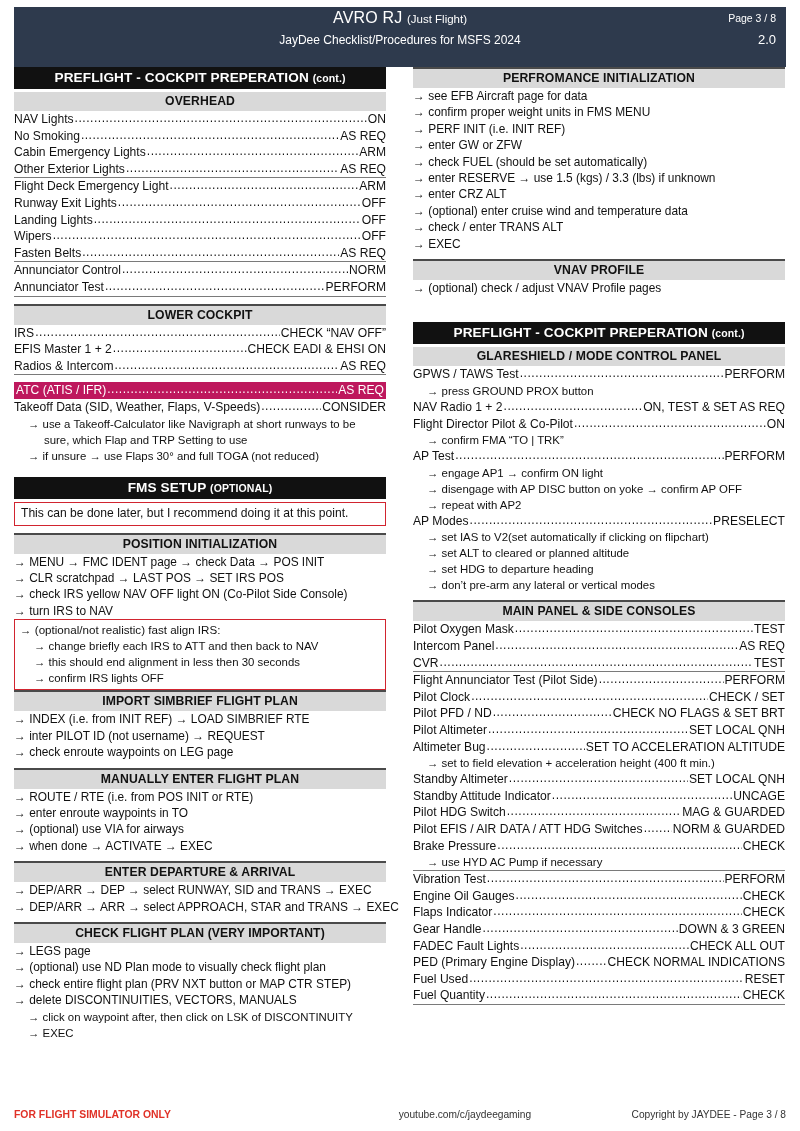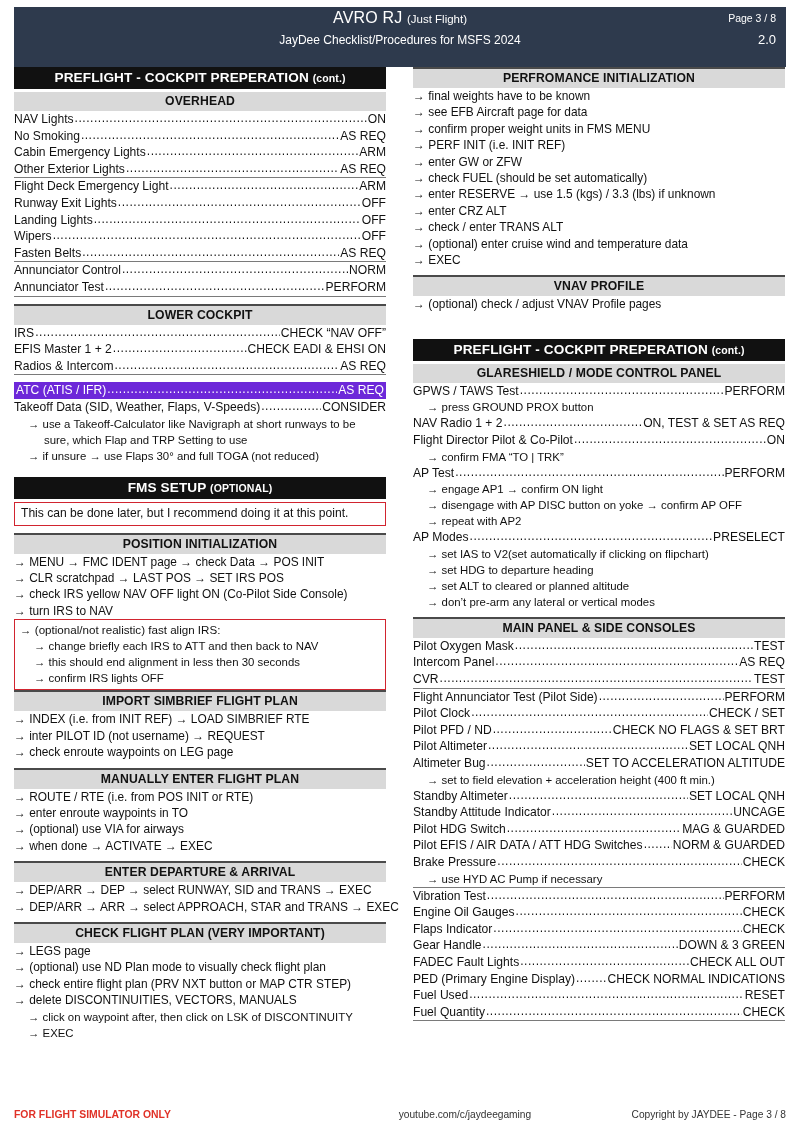--- a/index.html
+++ b/index.html
@@ -91,21 +91,21 @@
   .sub2 {
     font-size: 11.4px; line-height: 16px;
     padding-left: 30px; white-space: nowrap;
   }
   .arrowline {
     font-size: 11.9px; line-height: 16.4px;
     white-space: nowrap;
   }
 
   .row.hl-green {
-    background: #6d28d9; color: #ffffff;
+    background: #be185d; color: #ffffff;
     padding: 0 2px;
     text-align: right;
   }
   .row.hl-green .dots { color: #ffffff; }
 
   .spacer-sm { height: 7px; }
   .spacer-md { height: 13px; }
   .spacer-lg { height: 26px; }
 
   .redbox {
@@ -306,30 +306,29 @@
       <div class="arrowline">→ check entire flight plan (PRV NXT button or MAP CTR STEP)</div>
       <div class="arrowline">→ delete DISCONTINUITIES, VECTORS, MANUALS</div>
       <div class="sub">→ click on waypoint after, then click on LSK of DISCONTINUITY</div>
       <div class="sub">→ EXEC</div>
 
     </div>
 
     <div class="col">
 
       <div class="bar-gray">PERFROMANCE INITIALIZATION</div>
-      <div class="arrowline">→ final weights have to be known</div>
       <div class="arrowline">→ see EFB Aircraft page for data</div>
       <div class="arrowline">→ confirm proper weight units in FMS MENU</div>
       <div class="arrowline">→ PERF INIT (i.e. INIT REF)</div>
       <div class="arrowline">→ enter GW or ZFW</div>
       <div class="arrowline">→ check FUEL (should be set automatically)</div>
       <div class="arrowline">→ enter RESERVE → use 1.5 (kgs) / 3.3 (lbs) if unknown</div>
       <div class="arrowline">→ enter CRZ ALT</div>
+      <div class="arrowline">→ (optional) enter cruise wind and temperature data</div>
       <div class="arrowline">→ check / enter TRANS ALT</div>
-      <div class="arrowline">→ (optional) enter cruise wind and temperature data</div>
       <div class="arrowline">→ EXEC</div>
 
       <div class="spacer-sm"></div>
 
       <div class="bar-gray">VNAV PROFILE</div>
       <div class="arrowline">→ (optional) check / adjust VNAV Profile pages</div>
 
       <div class="spacer-lg"></div>
 
       <div class="bar-black">
@@ -362,22 +361,22 @@
         </div>
       <div class="sub">→ engage AP1 → confirm ON light</div>
       <div class="sub">→ disengage with AP DISC button on yoke → confirm AP OFF</div>
       <div class="sub">→ repeat with AP2</div>
       <div class="row">
           <span class="lbl">AP Modes</span>
           <span class="dots">.................................................................................</span>
           <span class="val">PRESELECT</span>
         </div>
       <div class="sub">→ set IAS to V2(set automatically if clicking on flipchart)</div>
+      <div class="sub">→ set ALT to cleared or planned altitude</div>
       <div class="sub">→ set HDG to departure heading</div>
-      <div class="sub">→ set ALT to cleared or planned altitude</div>
       <div class="sub">→ don’t pre-arm any lateral or vertical modes</div>
 
       <div class="spacer-sm"></div>
 
       <div class="bar-gray">MAIN PANEL &amp; SIDE CONSOLES</div>
       <div class="grp first">
         <div class="row">
             <span class="lbl">Pilot Oxygen Mask</span>
             <span class="dots">.................................................................................</span>
             <span class="val">TEST</span>

